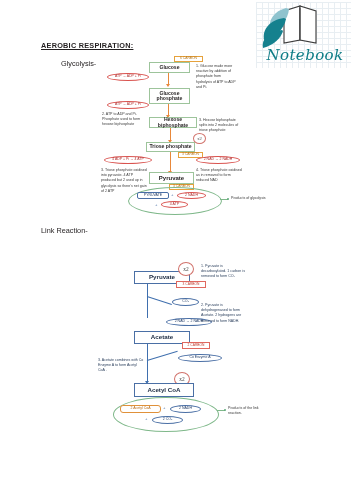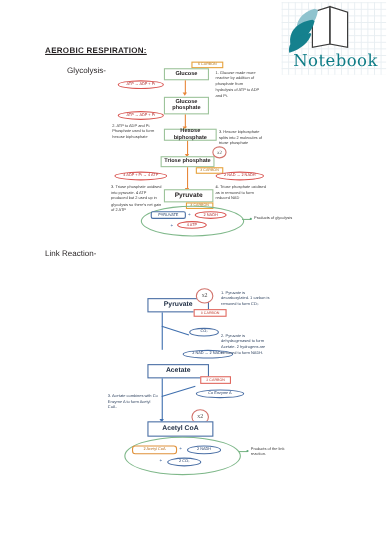--- a/index.html
+++ b/index.html
@@ -21,20 +21,21 @@
       linear-gradient(to right, #e8eef2 1px, transparent 1px),
       linear-gradient(to bottom, #e8eef2 1px, transparent 1px);
     background-size:6px 6px;
     overflow:hidden;
   }
   .logo svg{position:absolute;left:0;top:0;}
   .logo-word{
     position:absolute;left:6px;top:44px;width:86px;
     text-align:center;
     font-family:"DejaVu Serif",serif;
+    font-style:italic;
     font-size:15px;
     color:#0e7c86;
     letter-spacing:.4px;
   }
 
   
   .h-main{
     position:absolute;left:41px;top:41px;
     font-size:7.3px;font-weight:bold;
     text-decoration:underline;

